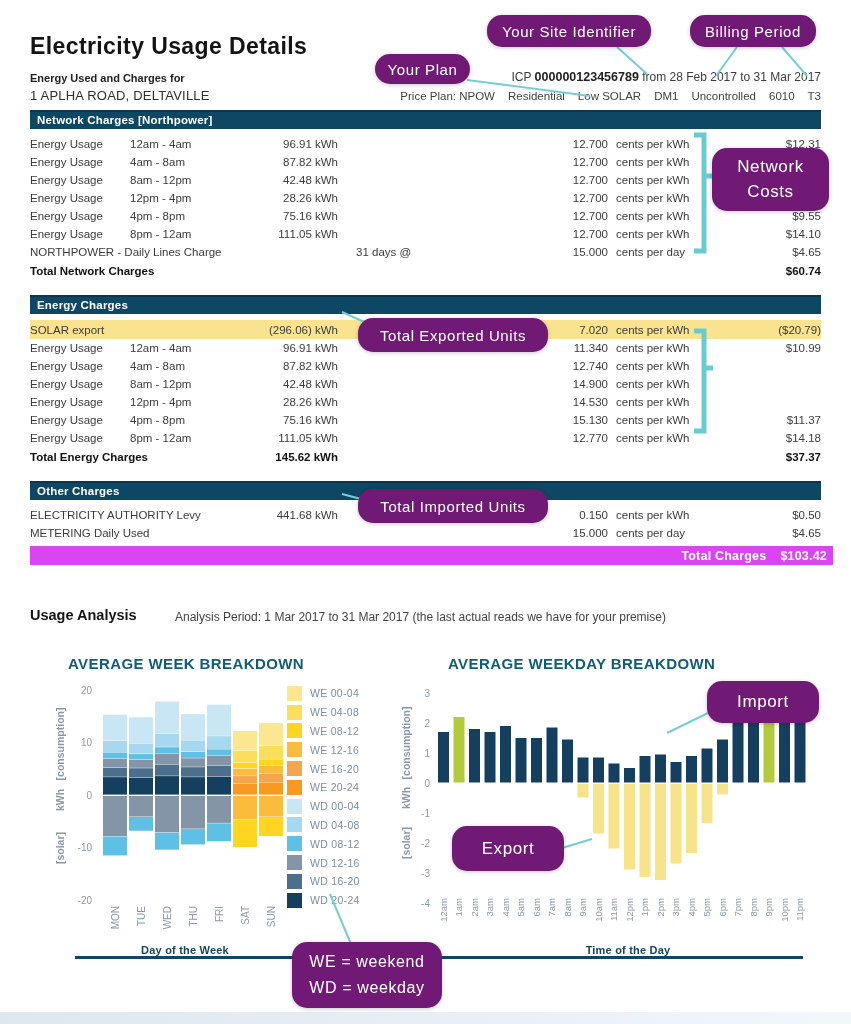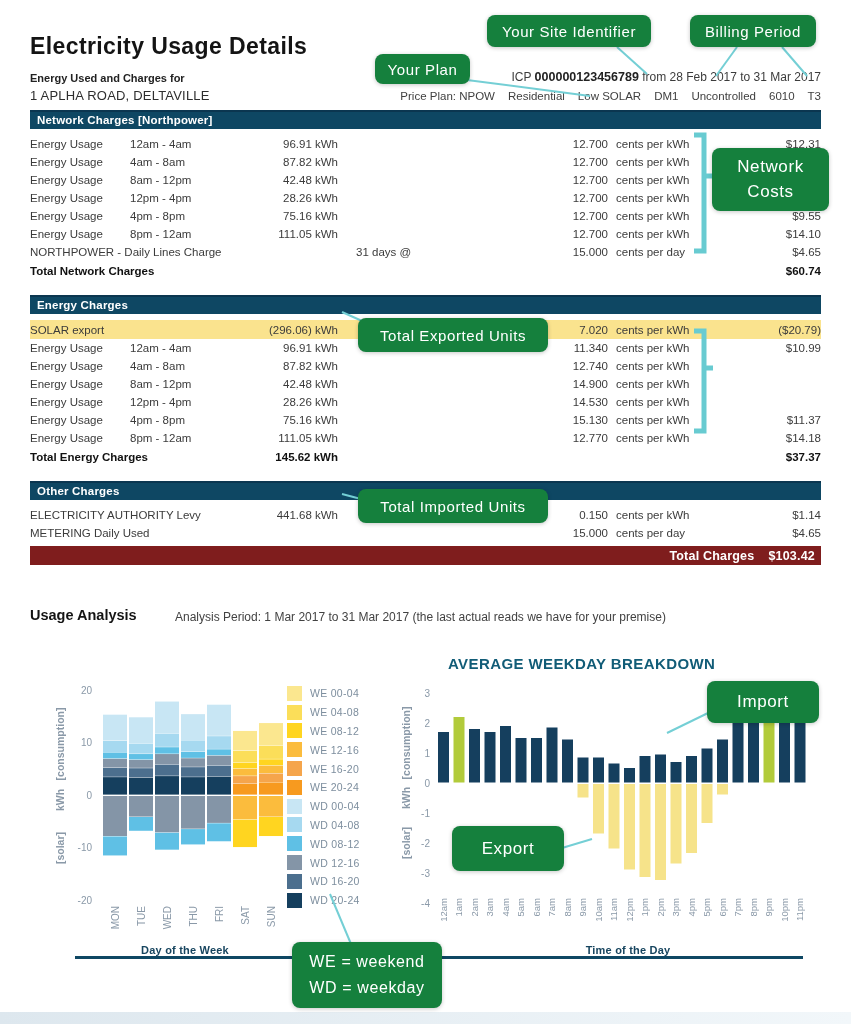--- a/index.html
+++ b/index.html
@@ -27,21 +27,21 @@
   .c-label{white-space:nowrap;}
   .c-label.wide{grid-column:1/3;}
   .c-qty{text-align:right;white-space:nowrap;}
   .c-extra{padding-left:18px;white-space:nowrap;}
   .c-rate{text-align:right;white-space:nowrap;}
   .c-unit{padding-left:8px;white-space:nowrap;}
   .c-amount{text-align:right;white-space:nowrap;}
   .row.hl{background:#FAE38E;height:19px;}
   .row.total{font-weight:bold;color:#111;height:20px;}
   
-  .grand-total{position:absolute;left:30px;right:30px;top:546px;height:19px;background:#7f1d1d;
+  .grand-total{position:absolute;left:30px;right:18px;top:546px;height:19px;background:#d946ef;
                color:#fff;display:flex;justify-content:flex-end;align-items:center;
                font-size:12.5px;font-weight:bold;padding-right:6px;letter-spacing:.2px;}
   .grand-total .gt-value{margin-left:14px;}
   
   .ua-title{position:absolute;left:30px;top:607px;font-size:14.5px;font-weight:bold;color:#141414;}
   .ua-period{position:absolute;left:175px;top:610px;font-size:12px;color:#424242;}
   
   .chart-title{position:absolute;font-size:15px;font-weight:bold;color:#115C77;letter-spacing:.4px;}
   #week-title{left:68px;top:655px;}
   #day-title{left:448px;top:655px;}
@@ -52,21 +52,21 @@
   .legend-swatch{width:15px;height:15px;margin-right:8px;flex:none;}
   .legend-label{font-size:10.5px;color:#7d8e9e;letter-spacing:.3px;white-space:nowrap;}
   .axis-caption{position:absolute;font-size:11px;font-weight:bold;color:#17455F;text-align:center;letter-spacing:.2px;}
   #week-xcaption{left:100px;width:170px;top:944px;}
   #day-xcaption{left:538px;width:180px;top:944px;}
   .divider{position:absolute;left:75px;width:728px;top:956px;height:3px;background:#0E4763;}
   .footer-strip{position:absolute;left:0;right:0;top:1012px;height:12px;
                 background:linear-gradient(to right,#dde7ee,#f2f7fa);}
   
   .overlay{position:absolute;left:0;top:0;z-index:4;pointer-events:none;}
-  .callout{position:absolute;z-index:5;background:#15803d;border-radius:8px;color:#fff;
+  .callout{position:absolute;z-index:5;background:#701a75;border-radius:15px;color:#fff;
            display:flex;align-items:center;justify-content:center;text-align:center;
            letter-spacing:.6px;box-shadow:0 1px 4px rgba(0,0,0,.22);}
   #co-site{left:487px;top:15px;width:164px;height:32px;font-size:15px;}
   #co-billing{left:690px;top:15px;width:126px;height:32px;font-size:15px;}
   #co-plan{left:375px;top:54px;width:95px;height:30px;font-size:15px;}
   #co-network{left:712px;top:148px;width:117px;height:63px;font-size:17px;line-height:1.45;}
   #co-exported{left:358px;top:318px;width:190px;height:34px;font-size:15px;text-align:right;}
   #co-energy{left:712px;top:340px;width:117px;height:56px;font-size:17px;line-height:1.45;}
   #co-imported{left:358px;top:489px;width:190px;height:34px;font-size:15px;}
   #co-import{left:707px;top:681px;width:112px;height:42px;font-size:17px;}
@@ -262,21 +262,21 @@
         </div>
       </div>
       <div class="sec">
         <div class="sec-header">Other Charges</div>
         <div class="row first">
           <div class="c-label wide">ELECTRICITY AUTHORITY Levy</div>
           <div class="c-qty">441.68 kWh</div>
           <div class="c-extra"></div>
           <div class="c-rate">0.150</div>
           <div class="c-unit">cents per kWh</div>
-          <div class="c-amount">$1.14</div>
+          <div class="c-amount">$0.50</div>
         </div>
         <div class="row">
           <div class="c-label wide">METERING Daily Used</div>
           <div class="c-qty"></div>
           <div class="c-extra"></div>
           <div class="c-rate">15.000</div>
           <div class="c-unit">cents per day</div>
           <div class="c-amount">$4.65</div>
         </div>
         <div class="row total">
@@ -291,20 +291,21 @@
     </div>
 
   <div class="grand-total">
     <span>Total Charges</span>
     <span class="gt-value">$103.42</span>
   </div>
 
   <div class="ua-title">Usage Analysis</div>
   <div class="ua-period">Analysis Period: 1 Mar 2017 to 31 Mar 2017 (the last actual reads we have for your premise)</div>
 
+  <div class="chart-title" id="week-title">AVERAGE WEEK BREAKDOWN</div>
   <div class="chart-title" id="day-title">AVERAGE WEEKDAY BREAKDOWN</div>
 
   <svg id="week-chart" width="240" height="300" viewBox="0 0 240 300">
       <text fill="#8a99a8" font-family="&quot;Liberation Sans&quot;,sans-serif" x="40" y="45.5" text-anchor="end" font-size="10">20</text>
       <text fill="#8a99a8" font-family="&quot;Liberation Sans&quot;,sans-serif" x="40" y="98" text-anchor="end" font-size="10">10</text>
       <text fill="#8a99a8" font-family="&quot;Liberation Sans&quot;,sans-serif" x="40" y="150.5" text-anchor="end" font-size="10">0</text>
       <text fill="#8a99a8" font-family="&quot;Liberation Sans&quot;,sans-serif" x="40" y="203" text-anchor="end" font-size="10">-10</text>
       <text fill="#8a99a8" font-family="&quot;Liberation Sans&quot;,sans-serif" x="40" y="255.5" text-anchor="end" font-size="10">-20</text>
       <text fill="#8a99a8" font-family="&quot;Liberation Sans&quot;,sans-serif" x="12" y="96" text-anchor="middle" font-size="10.5" font-weight="bold" transform="rotate(-90 12 96)">[consumption]</text>
       <text fill="#8a99a8" font-family="&quot;Liberation Sans&quot;,sans-serif" x="12" y="152" text-anchor="middle" font-size="10.5" font-weight="bold" transform="rotate(-90 12 152)">kWh</text>

